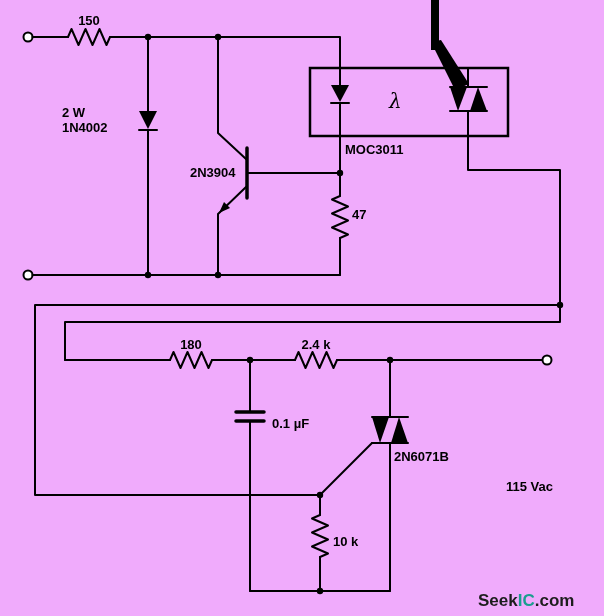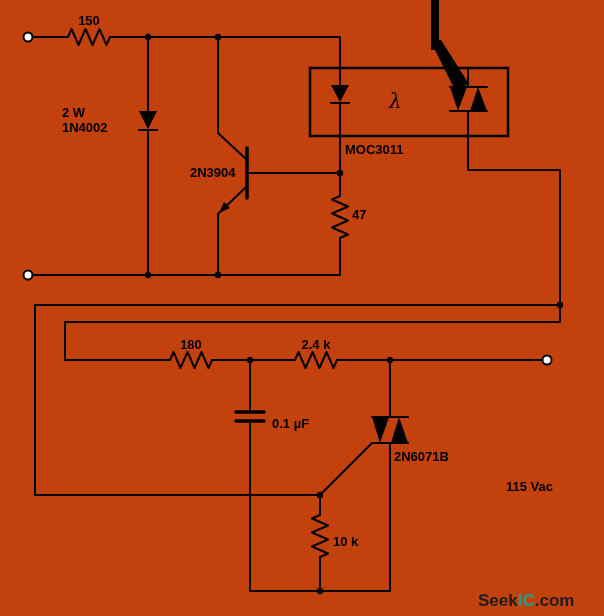--- a/index.html
+++ b/index.html
@@ -1,16 +1,16 @@
 <!DOCTYPE html>
 <html><head>
 <meta charset="utf-8">
 <style>
   html,body{margin:0;padding:0;background:#ffffff;}
-  .page{width:604px;height:616px;background:#c2410c;position:relative;overflow:hidden;
+  .page{width:604px;height:616px;background:#f0abfc;position:relative;overflow:hidden;
         font-family:"Liberation Sans",sans-serif;}
   svg{display:block;}
   .w   {fill:none;stroke:#000000;stroke-width:2;stroke-linecap:round;stroke-linejoin:round;}
   .wt  {fill:none;stroke:#000000;stroke-width:3.5;stroke-linecap:round;}
   .box {fill:none;stroke:#000000;stroke-width:2.5;}
   .fillb{fill:#000000;stroke:none;}
   .dot {fill:#000000;stroke:none;}
   .term{fill:#ffffff;stroke:#000000;stroke-width:2;}
   .lbl {font-family:"Liberation Sans",sans-serif;font-weight:bold;font-size:13px;fill:#000000;}
   .lambda{font-family:"DejaVu Serif",serif;font-style:italic;font-size:20px;fill:#000000;}

